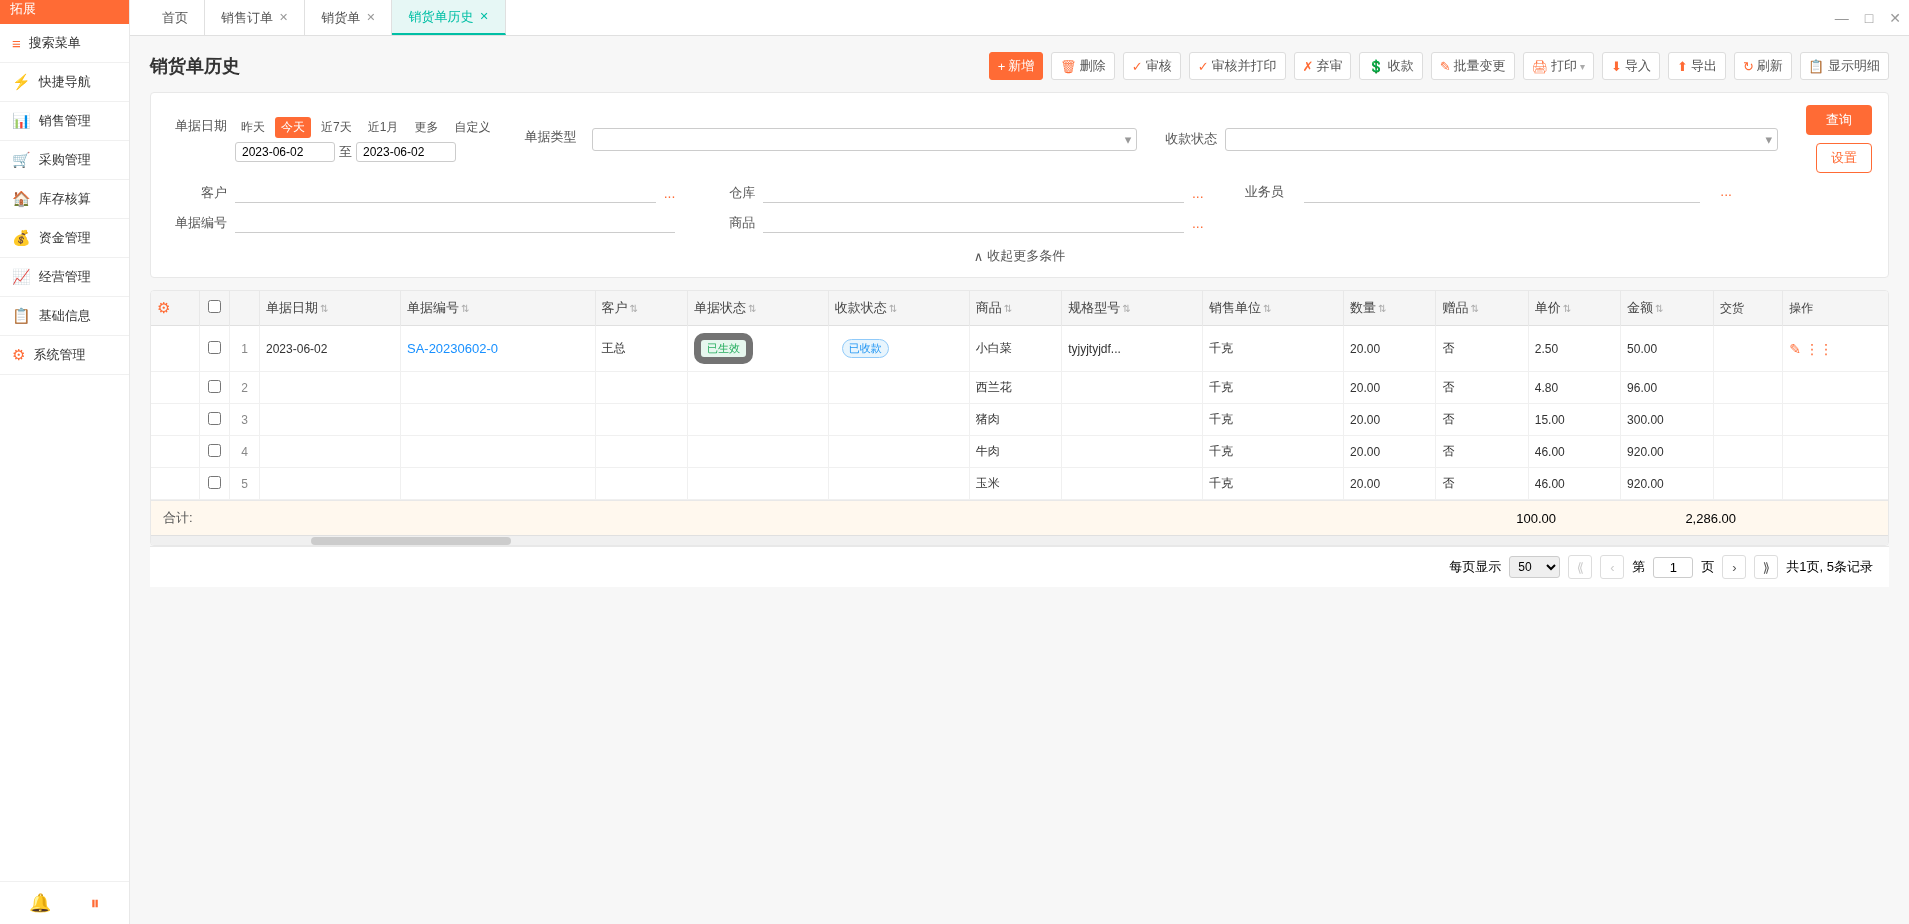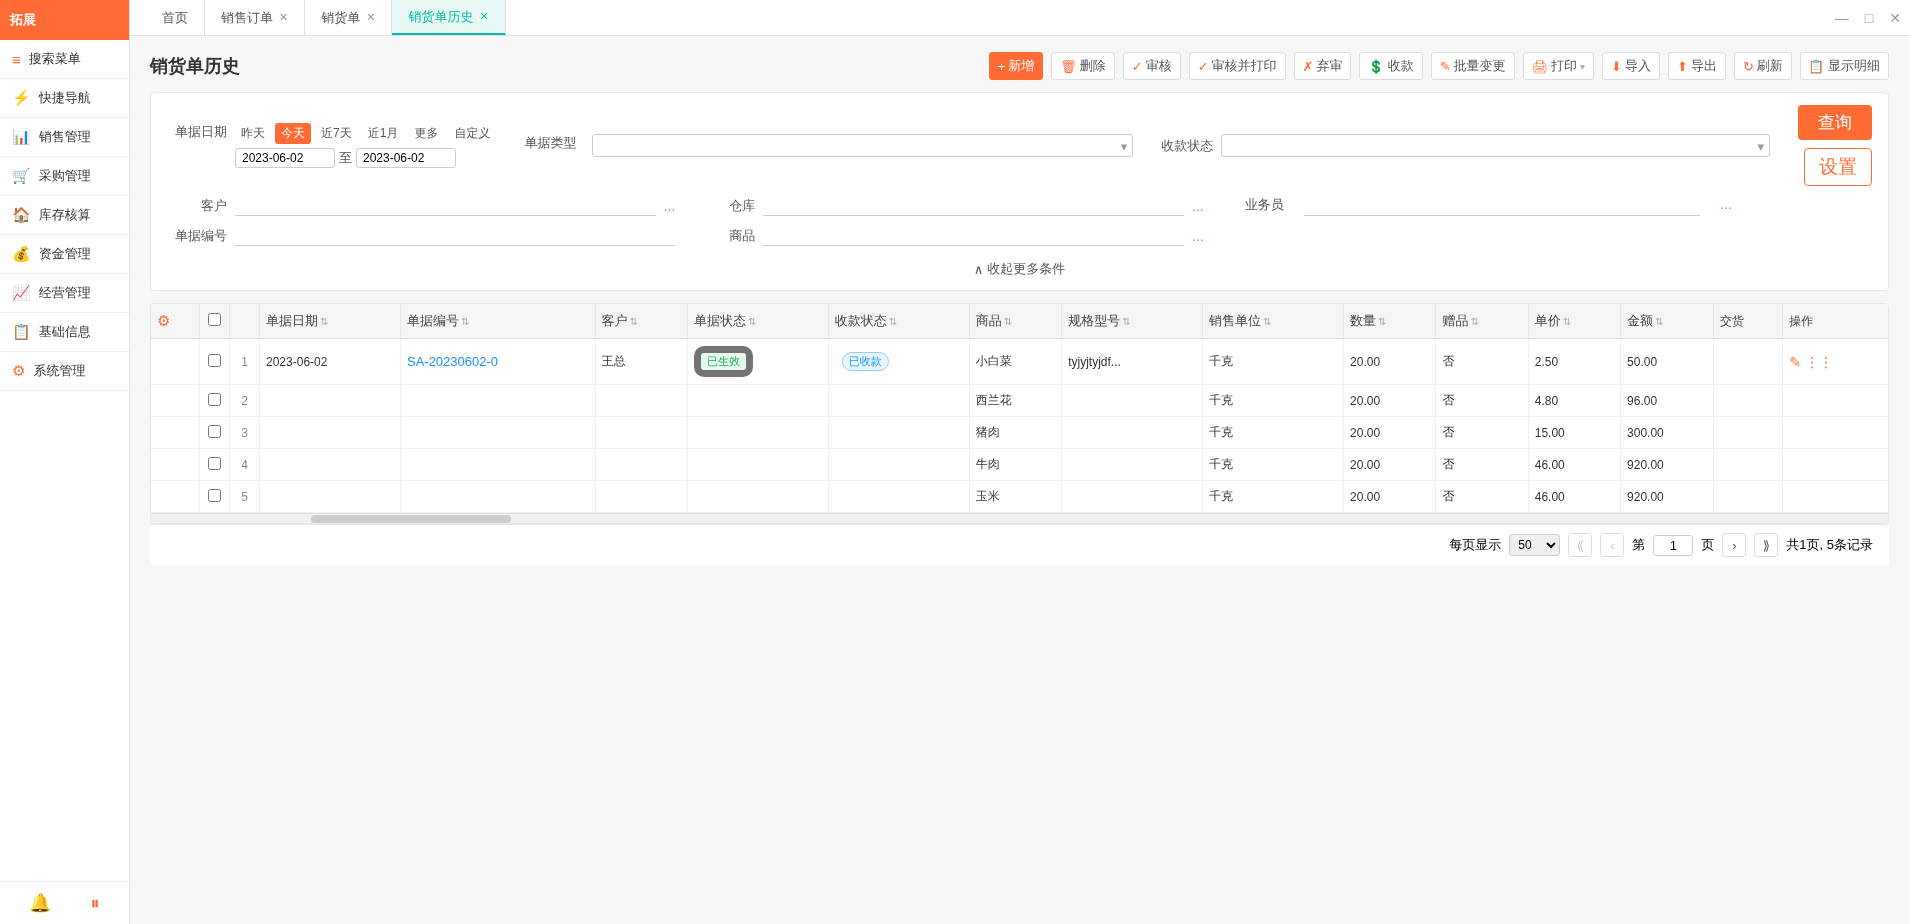--- a/index.html
+++ b/index.html
@@ -9,27 +9,27 @@
     .sidebar {
       width: 130px;
       background: #fff;
       display: flex;
       flex-direction: column;
       border-right: 1px solid #e8e8e8;
       flex-shrink: 0;
     }
     .sidebar-top {
       background: #ff6b35;
-      height: 40px;
-      display: flex;
-      align-items: center;
+      height: 24px;
+      display: flex;
+      align-items: flex-start;
       padding: 0 10px;
       color: #fff;
       font-size: 13px;
-      font-weight: bold;
+      font-weight: normal;
     }
     .sidebar-item {
       display: flex;
       align-items: center;
       padding: 10px 12px;
       cursor: pointer;
       color: #333;
       border-bottom: 1px solid #f0f0f0;
       gap: 8px;
     }
@@ -201,30 +201,30 @@
     }
 
     
     .query-btn {
       background: #ff6b35;
       color: #fff;
       border: none;
       border-radius: 4px;
       padding: 6px 20px;
       cursor: pointer;
-      font-size: 17px;
+      font-size: 13px;
     }
     .settings-btn {
       background: #fff;
       color: #ff6b35;
       border: 1px solid #ff6b35;
       border-radius: 4px;
       padding: 5px 14px;
       cursor: pointer;
-      font-size: 19px;
+      font-size: 13px;
       margin-top: 4px;
     }
 
     
     .table-wrap {
       background: #fff;
       border: 1px solid #e8e8e8;
       border-radius: 4px;
       overflow: auto;
     }
@@ -703,20 +703,26 @@
     <td>20.00</td>
     <td>否</td>
     <td>46.00</td>
     <td>920.00</td>
     <td></td>
     <td></td>
   </tr>
           </tbody>
       </table>
 
+      <div class="table-footer">
+        <span class="footer-label">合计:</span>
+        <span style="flex:1;text-align:right;padding-right:20px;">100.00</span>
+        <span style="min-width:200px;text-align:right;padding-right:60px;">2,286.00</span>
+        <span style="min-width:60px;"></span>
+      </div>
 
       <div class="scrollbar-area">
         <div class="scrollbar-thumb"></div>
       </div>
     </div>
 
     <div class="pagination">
       <span>每页显示</span>
       <select class="page-size-select">
         <option value="50">50</option>

